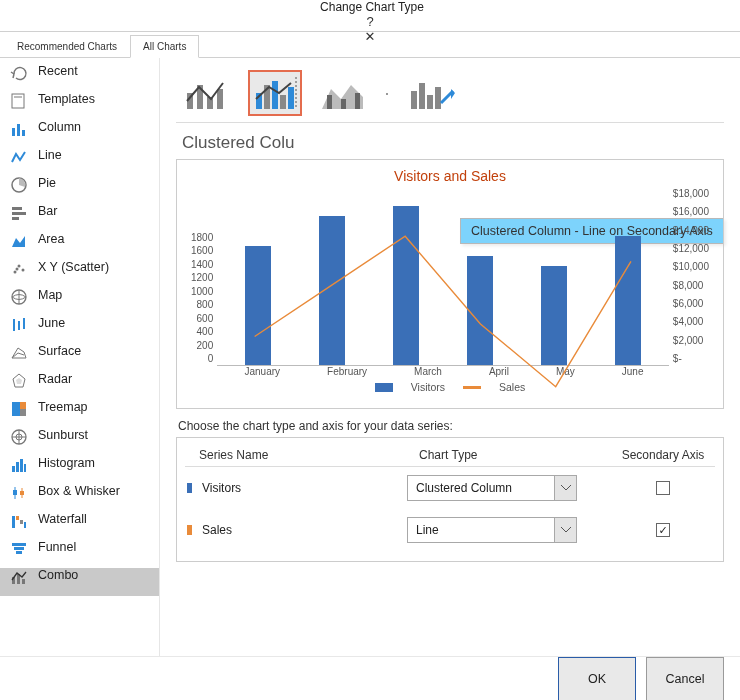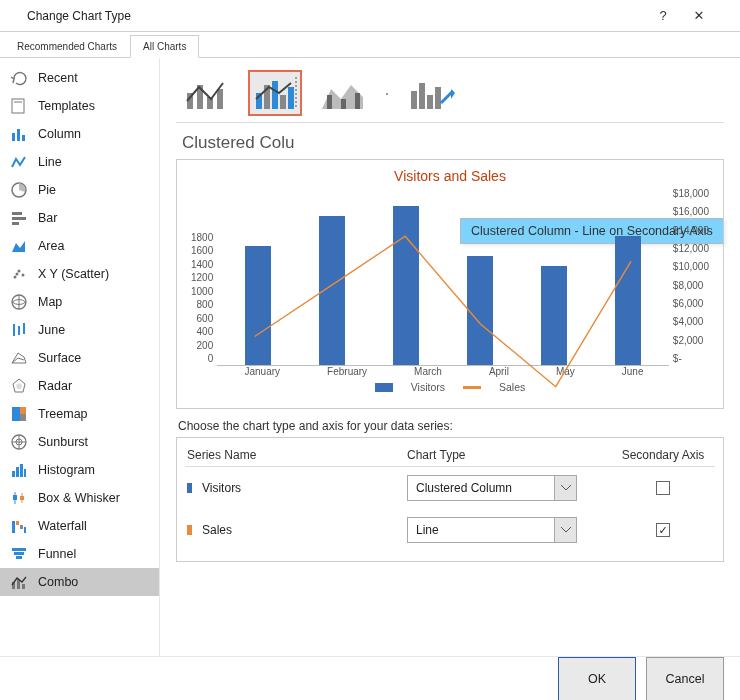--- a/index.html
+++ b/index.html
@@ -1,25 +1,25 @@
 <!DOCTYPE html>
 <html><head>
 <meta charset="utf-8">
 <style>
   * { box-sizing: border-box; font-family: "Segoe UI", Tahoma, sans-serif; }
   body { margin:0; background:#fff; width:740px; height:700px; overflow:hidden; font-size:12px; color:#222; }
-  .titlebar { display:flex; align-items:center; height:32px; padding:0 23px; border-bottom:1px solid #d0d0d0; }
+  .titlebar { display:flex; align-items:center; height:32px; padding:0 8px; border-bottom:1px solid #d0d0d0;flex-direction:column; }
   .titlebar .title { flex:1; font-size:12px; padding-left:4px; }
   .titlebar .btn { width:36px; text-align:center; font-size:13px; color:#333; }
   .tabs { display:flex; border-bottom:1px solid #d0d0d0; padding-left:4px; height:26px; align-items:flex-end; }
   .tab { padding:5px 12px; font-size:10px; color:#333; border:1px solid transparent; position:relative; bottom:-1px; }
   .tab.active { border:1px solid #d0d0d0; border-bottom:1px solid #fff; background:#fff; }
   .body { display:flex; height:calc(700px - 32px - 26px - 44px); }
   .sidebar { width:160px; border-right:1px solid #e6e6e6; padding-top:6px; }
-  .sb-item { display:flex; align-items:center; height:28px; padding:0 10px; gap:10px; cursor:default; }
+  .sb-item { display:flex; height:28px; padding:0 10px; gap:10px; cursor:default; }
   .sb-item.selected { background:#c9c9c9; }
   .sb-item .lbl { font-size:12.5px; color:#222; }
   .ico { width:18px; height:18px; flex:0 0 18px; display:flex; align-items:center; justify-content:center; }
   .right { flex:1; padding:12px 16px 4px 16px; position:relative; }
   .subtype-row { display:flex; gap:14px; align-items:center; margin-bottom:6px; padding-left:4px;}
   .subtype-box { width:54px; height:46px; display:flex; align-items:center; justify-content:center; border:1px solid transparent;}
   .subtype-box.sel { border:2px solid #e46c4e; background:#e9e9e9; }
   hr.div { border:none; border-top:1px solid #dcdcdc; margin:6px 0 10px 0; }
   .subtitle { font-size:17px; color:#555; font-weight:400; margin:4px 0 4px 6px; }
   .tooltip { position:absolute; left:300px; top:160px; background:#7dd3fc; border:1px solid #b8b8b8; padding:5px 10px; font-size:12.5px; color:#333; box-shadow:2px 2px 3px rgba(0,0,0,.08); white-space:nowrap; }
@@ -32,21 +32,21 @@
   .plotarea { flex:1; position:relative; border-bottom:1px solid #bbb; }
   .bars { position:absolute; inset:0; display:flex; justify-content:space-around; align-items:flex-end; padding:0 4px;}
   .bar { width:26px; background:#3a6fb7; }
   svg.line { position:absolute; inset:0; }
   .xlabels { display:flex; justify-content:space-around; font-size:10px; color:#555; padding:0 46px 0 34px;}
   .legend { display:flex; justify-content:center; gap:18px; font-size:10.5px; color:#555; margin-top:4px; align-items:center;}
   .swatch { width:18px; height:9px; }
   .series-caption { font-size:12px; color:#333; margin:6px 0 4px 2px;}
   .series-box { border:1px solid #ccc; padding:6px 8px 10px 8px; }
   .series-head { display:flex; border-bottom:1px solid #dcdcdc; padding:4px 2px; font-size:12px; color:#333;}
-  .series-head .c1{ width:220px;} .series-head .c2{ flex:1;} .series-head .c3{ width:100px; text-align:center;}
+  .series-head .c1{ width:220px;margin-left:12px;} .series-head .c2{ flex:1;} .series-head .c3{ width:100px; text-align:center;}
   .series-row { display:flex; align-items:center; padding:8px 2px;}
   .series-row .c1{ width:220px; display:flex; align-items:center; gap:10px;}
   .series-row .c2{ flex:1;}
   .series-row .c3{ width:100px; display:flex; justify-content:center;}
   .combo { display:flex; width:170px; border:1px solid #a8a8a8;}
   .combo .val { flex:1; padding:5px 8px; font-size:12px; background:#fff;}
   .combo .arr { width:22px; background:#e4e4e4; border-left:1px solid #a8a8a8; display:flex; align-items:center; justify-content:center;}
   .chk { width:14px; height:14px; border:1px solid #666; display:flex; align-items:center; justify-content:center; font-size:11px; background:#fff;}
   .footer { height:44px; display:flex; justify-content:flex-end; align-items:center; gap:10px; padding:0 16px; border-top:1px solid #e8e8e8; }
   .fbtn { min-width:78px; padding:14px 14px; border:1px solid #9a9a9a; background:#e9e9e9; font-size:12.5px; text-align:center;}

